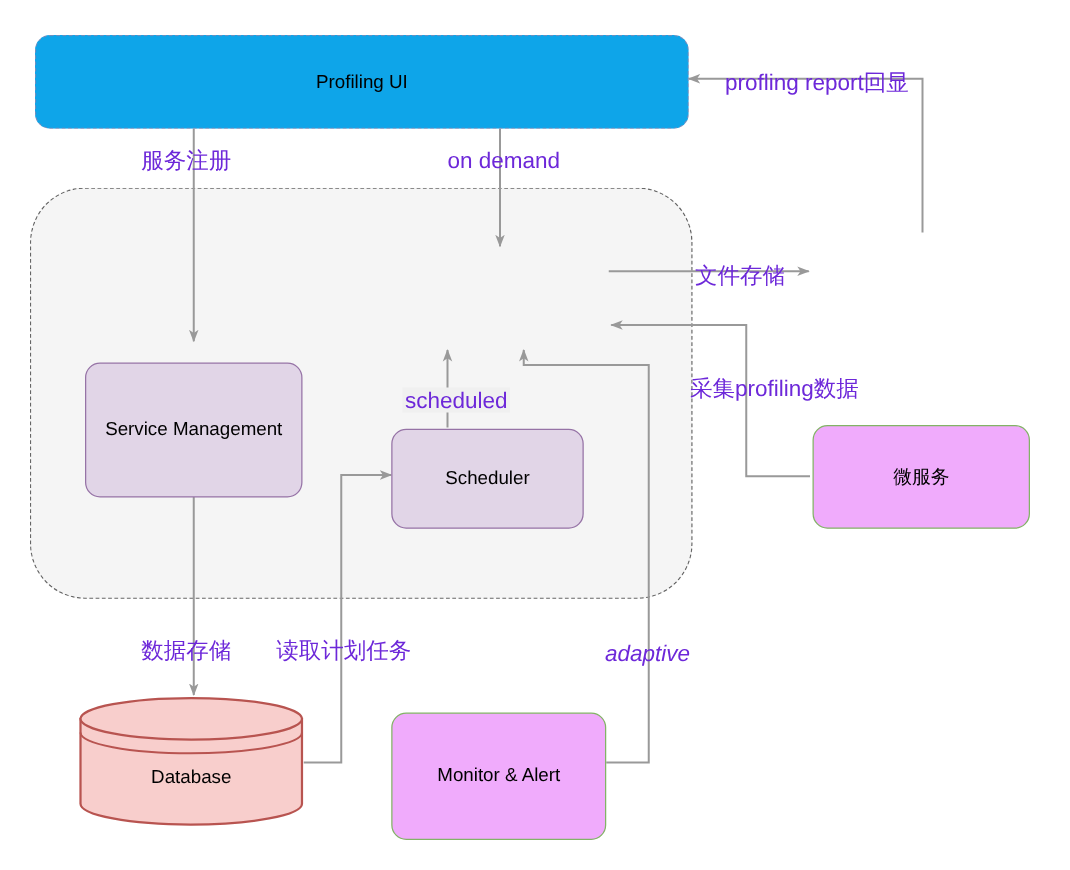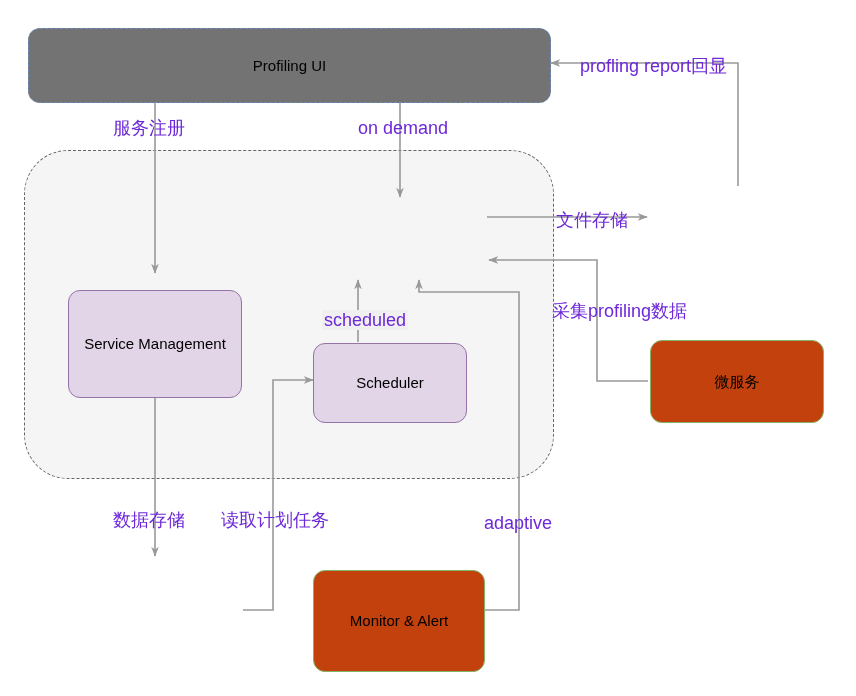--- a/index.html
+++ b/index.html
@@ -45,31 +45,31 @@
   .group-box {
     position: absolute;
     box-sizing: border-box;
     background: #f5f5f5;
     border: 1.6px dashed #666666;
     border-radius: 44px;
   }
 
   
   .shape-rounded-dashed {
-    background: #737373;
+    background: #0ea5e9;
     border: 1.6px dashed #6c8ebf;
     border-radius: 12px;
   }
   .shape-rounded-purple {
     background: #e1d5e7;
     border: 1.4px solid #9673a6;
     border-radius: 12px;
   }
   .shape-rounded-green {
-    background: #c2410c;
+    background: #f0abfc;
     border: 1.4px solid #82b366;
     border-radius: 12px;
     align-items: center;
   }
   .shape-doc {
     background: transparent;
     border: none;
   }
   .shape-cylinder {
     background: transparent;
@@ -145,38 +145,48 @@
   <div class="edge-label" style="left:556px; top:211px;">文件存储</div>
 
   <div class="edge-label" style="left:552px; top:302px;">采集profiling数据</div>
 
   <div class="edge-label boxed" style="left:322px; top:310px;">scheduled</div>
 
   <div class="edge-label" style="left:113px; top:511px;">数据存储</div>
 
   <div class="edge-label" style="left:221px; top:511px;">读取计划任务</div>
 
-  <div class="edge-label" style="left:484px; top:514px;">adaptive</div>
+  <div class="edge-label" style="left:484px; top:514px;font-style:italic;">adaptive</div>
 
   <div class="node shape-rounded-dashed" style="left:28px; top:28px; width:523px; height:75px;">
     <span class="node-label">Profiling UI</span>
   </div>
 
   <div class="node shape-rounded-purple" style="left:68px; top:290px; width:174px; height:108px;">
     <span class="node-label">Service Management</span>
   </div>
 
 
   <div class="node shape-rounded-purple" style="left:313px; top:343px; width:154px; height:80px;">
     <span class="node-label">Scheduler</span>
   </div>
 
 
   <div class="node shape-rounded-green" style="left:650px; top:340px; width:174px; height:83px;">
     <span class="node-label">微服务</span>
   </div>
 
+  <div class="node shape-cylinder" style="left:63px; top:557px; width:180px; height:104px;">
+    <svg class="shape-svg" viewBox="0 0 180 104" preserveAspectRatio="none">
+      <path d="M 1.4 18 L 1.4 86 C 1.4 95.2 41 102.6 89.5 102.6
+               C 138 102.6 178.6 95.2 178.6 86 L 178.6 18 Z" fill="#f8cecc" stroke="#b85450" stroke-width="1.8"></path>
+      <ellipse cx="90" cy="18" rx="88.6" ry="16.6" fill="#f8cecc" stroke="#b85450" stroke-width="1.8"></ellipse>
+      <path d="M 1.4 29 C 1.4 38.2 41 45.6 89.5 45.6
+               C 138 45.6 178.6 38.2 178.6 29" fill="none" stroke="#b85450" stroke-width="1.6"></path>
+    </svg>
+    <span class="node-label shape-text" style="margin-top:26px;">Database</span>
+  </div>
 
   <div class="node shape-rounded-green" style="left:313px; top:570px; width:172px; height:102px;">
     <span class="node-label">Monitor &amp; Alert</span>
   </div>
 
 </div>
 
 </body></html>

